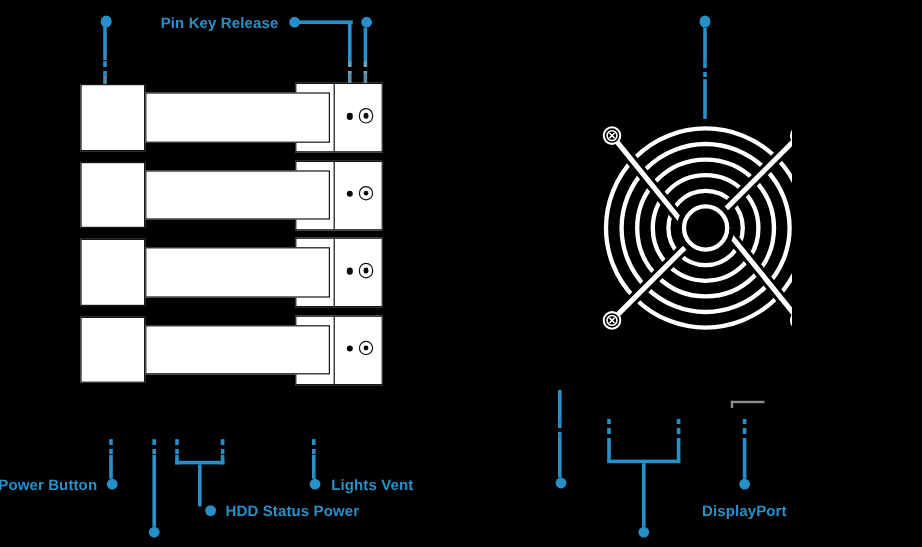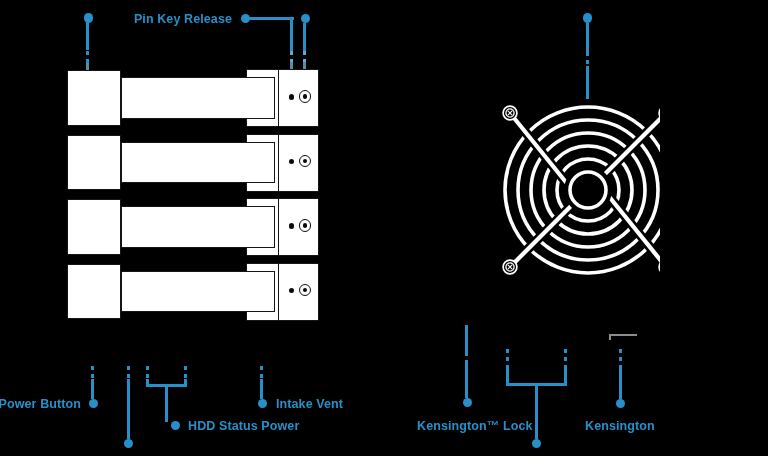--- a/index.html
+++ b/index.html
@@ -178,40 +178,39 @@
   <div class="vseg dash" style="left:183.8px;top:366px;height:13px"></div>
   <div class="vseg" style="left:183.8px;top:379px;height:8px"></div>
   <div class="hseg" style="left:145.8px;top:384px;width:41px"></div>
   <div class="vseg" style="left:165.3px;top:387px;height:35px"></div>
   <div class="dot" style="left:170.5px;top:421px"></div>
   <div class="label" style="left:188px;top:417.5px">HDD Status Power</div>
 
   <div class="vseg dash" style="left:260.3px;top:366px;height:13px"></div>
   <div class="vseg" style="left:260.3px;top:379px;height:20px"></div>
   <div class="dot" style="left:257.5px;top:399px"></div>
-  <div class="label" style="left:276px;top:395.5px">Intake Vent</div>
+  <div class="label" style="left:276px;top:395.5px">Lights Vent</div>
 
   <div class="vseg" style="left:465.3px;top:325px;height:27px"></div>
   <div class="vseg dash" style="left:465.3px;top:352px;height:11px"></div>
   <div class="vseg" style="left:465.3px;top:363px;height:35px"></div>
   <div class="dot" style="left:462.5px;top:398px"></div>
-  <div class="label" style="left:417px;top:417.5px">Kensington™ Lock</div>
 
   <div class="vseg dash" style="left:505.8px;top:349px;height:16px"></div>
   <div class="vseg" style="left:505.8px;top:365px;height:19px"></div>
   <div class="vseg dash" style="left:564px;top:349px;height:16px"></div>
   <div class="vseg" style="left:564px;top:365px;height:19px"></div>
   <div class="hseg" style="left:505.8px;top:383px;width:61.2px"></div>
   <div class="vseg" style="left:534.8px;top:386px;height:53px"></div>
   <div class="dot" style="left:532px;top:438.5px"></div>
 
   <div class="vseg dash" style="left:618.8px;top:349px;height:16px"></div>
   <div class="vseg" style="left:618.8px;top:365px;height:34px"></div>
   <div class="dot" style="left:616px;top:398.5px"></div>
-  <div class="label" style="left:585px;top:417.5px">Kensington</div>
+  <div class="label" style="left:585px;top:417.5px">DisplayPort</div>
 
   <div class="vseg" style="left:680.8px;top:320px;height:30px"></div>
   <div class="vseg dash" style="left:680.8px;top:350px;height:11px"></div>
   <div class="vseg" style="left:680.8px;top:361px;height:38px"></div>
   <div class="dot" style="left:678px;top:398.5px"></div>
   <div class="label" style="left:697px;top:395.5px">AC Power In</div>
 
 </div>
 
 </body></html>

